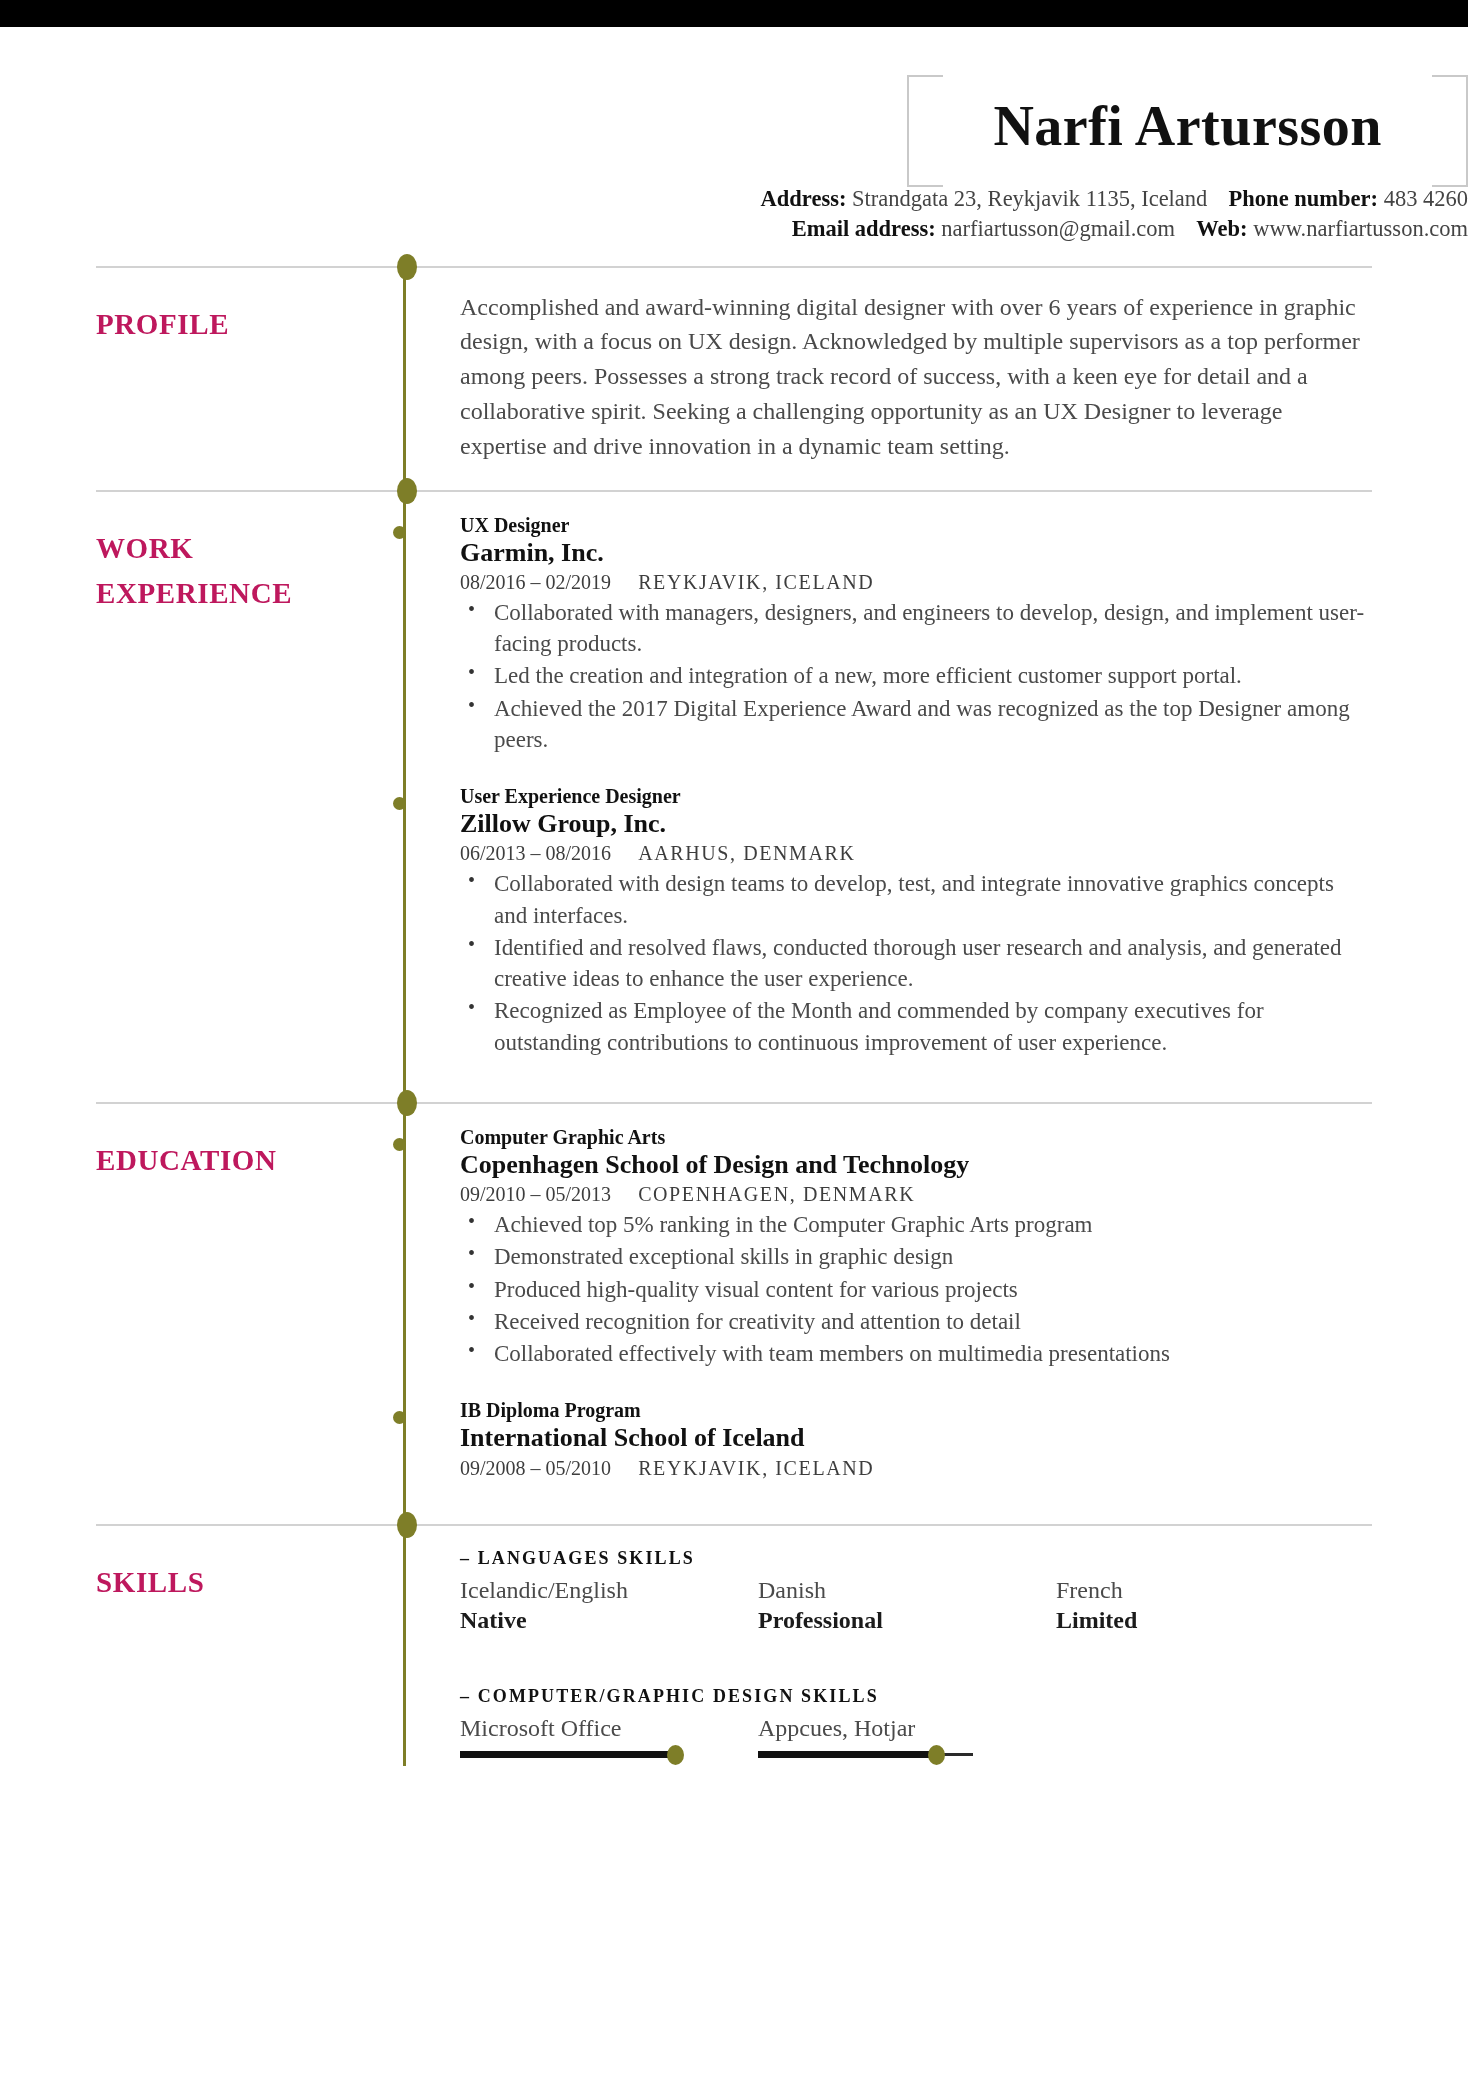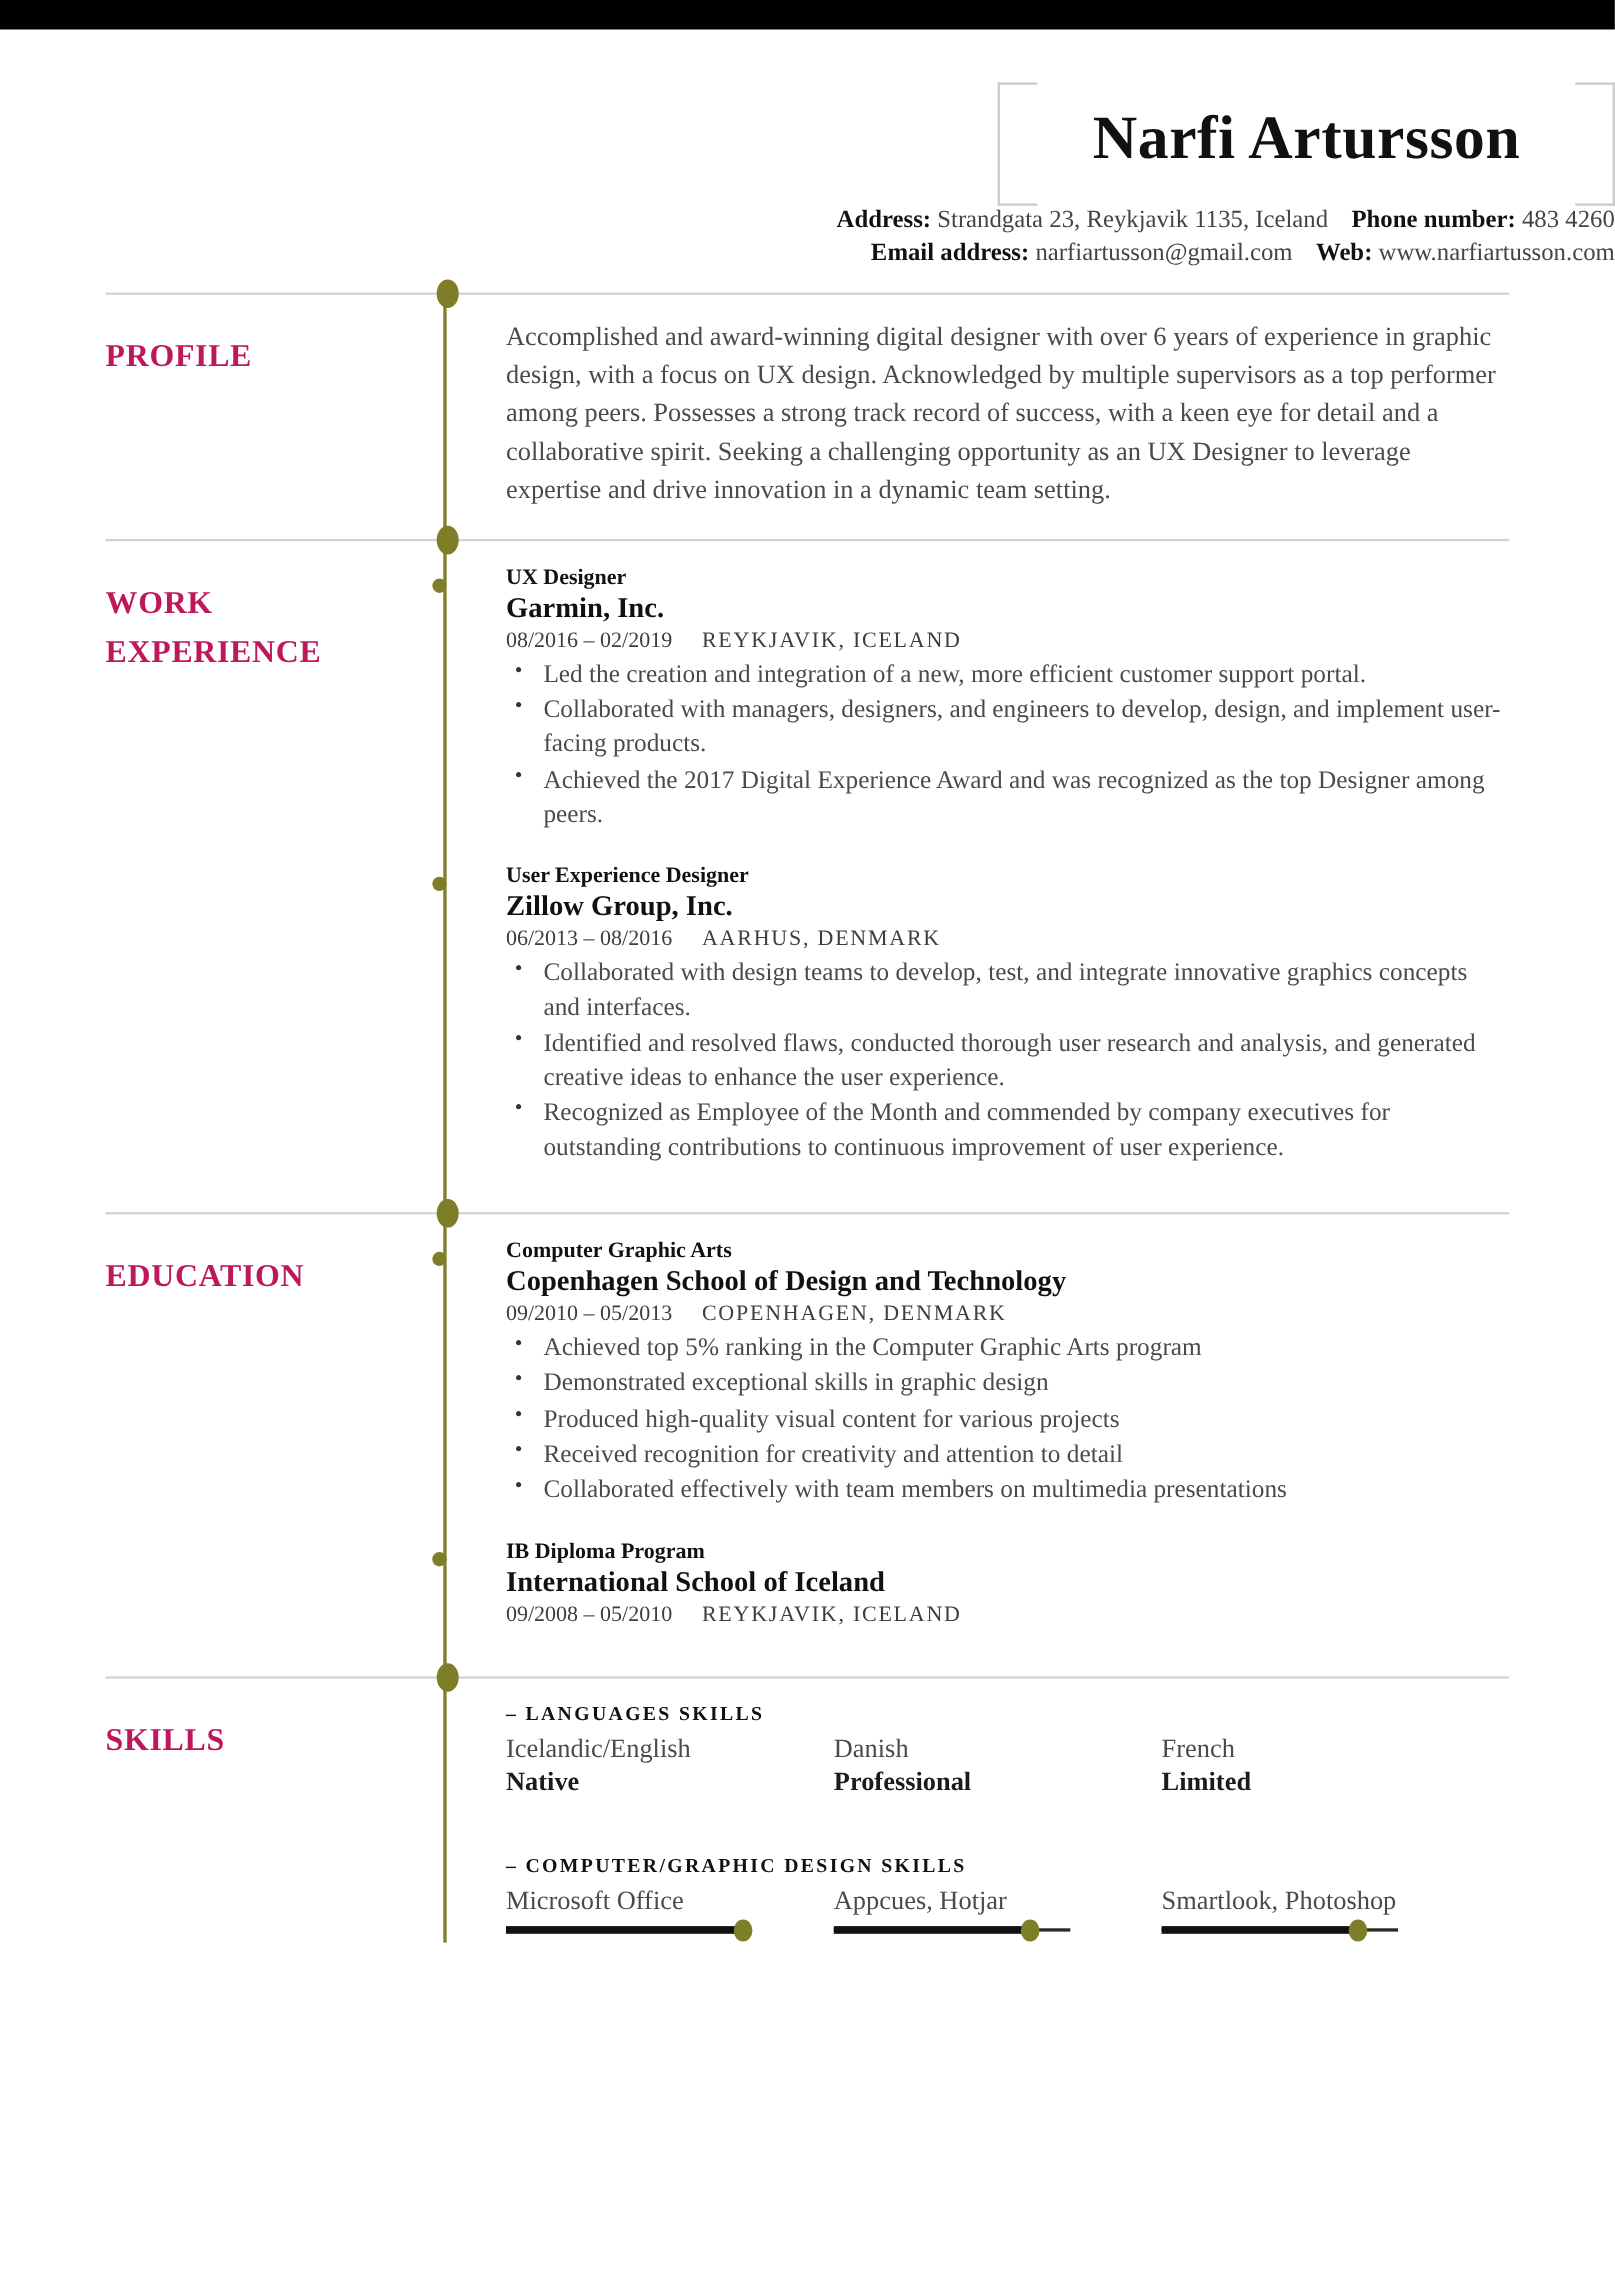--- a/index.html
+++ b/index.html
@@ -305,22 +305,22 @@
 
         <div class="entry">
           <span class="dot"></span>
           <div class="job-title">UX Designer</div>
           <div class="job-org">Garmin, Inc.</div>
           <div class="job-meta">
             <span>08/2016 – 02/2019</span>
             <span class="place">REYKJAVIK, ICELAND</span>
           </div>
           <ul class="bullets">
+            <li>Collaborated with managers, designers, and engineers to develop, design, and implement user-facing products.</li>
             <li>Led the creation and integration of a new, more efficient customer support portal.</li>
-            <li>Collaborated with managers, designers, and engineers to develop, design, and implement user-facing products.</li>
             <li>Achieved the 2017 Digital Experience Award and was recognized as the top Designer among peers.</li>
           </ul>
         </div>
 
         <div class="spacer-sm"></div>
 
         <div class="entry">
           <span class="dot"></span>
           <div class="job-title">User Experience Designer</div>
           <div class="job-org">Zillow Group, Inc.</div>
@@ -418,27 +418,20 @@
                 <span class="bar-knob" style="left: 100%;"></span>
               </div>
             </div>
             <div class="skill-col">
               <div class="skill-name">Appcues, Hotjar</div>
               <div class="bar-track">
                 <span class="bar-fill" style="width: 83%;"></span>
                 <span class="bar-knob" style="left: 83%;"></span>
               </div>
             </div>
-            <div class="skill-col">
-              <div class="skill-name">Smartlook, Photoshop</div>
-              <div class="bar-track">
-                <span class="bar-fill" style="width: 83%;"></span>
-                <span class="bar-knob" style="left: 83%;"></span>
-              </div>
-            </div>
           </div>
         </div>
 
       </div>
     </div>
 
   </div>
 </div>
 
 </body></html>

